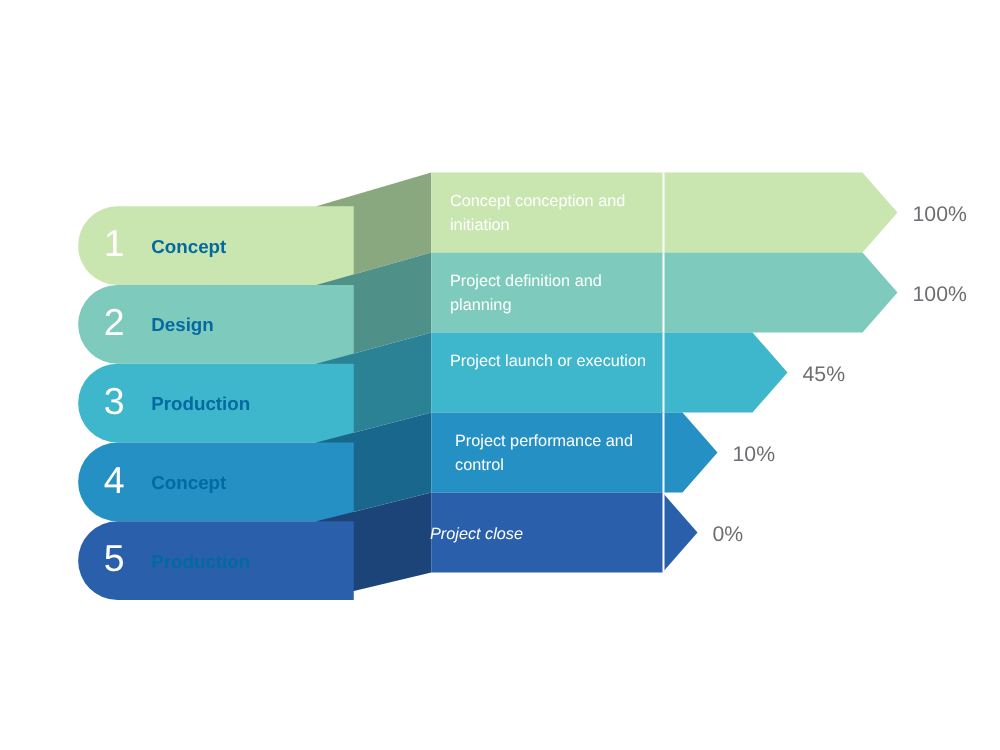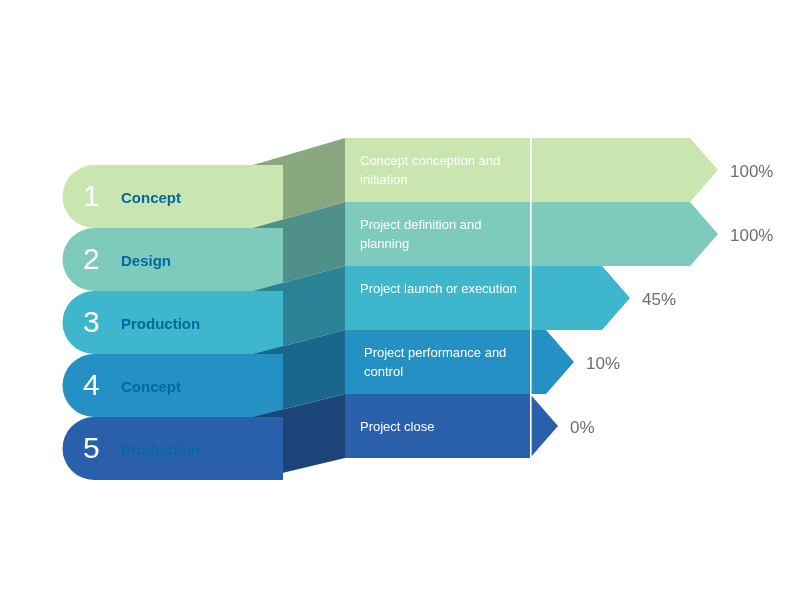--- a/index.html
+++ b/index.html
@@ -122,18 +122,18 @@
         <div class="step-num" style="left: 83px; top: 306.5px;">3</div>
         <div class="step-label" style="left: 121px; top: 315.5px;">Production</div>
         <div class="panel-desc" style="left: 360px; top: 279px;">Project launch or execution</div>
         <div class="pct-label" style="left: 642px; top: 291px;">45%</div>
         <div class="step-num" style="left: 83px; top: 369.5px;">4</div>
         <div class="step-label" style="left: 121px; top: 378.5px;">Concept</div>
         <div class="panel-desc" style="left: 364px; top: 343px;">Project performance and control</div>
         <div class="pct-label" style="left: 586px; top: 355px;">10%</div>
         <div class="step-num" style="left: 83px; top: 432.5px;">5</div>
         <div class="step-label" style="left: 121px; top: 441.5px;">Production</div>
-        <div class="panel-desc" style="left: 360px; top: 416.5px;">Project close</div>
+        <div class="panel-desc" style="left: 344px; top: 416.5px; font-style: italic;">Project close</div>
         <div class="pct-label" style="left: 570px; top: 419px;">0%</div>
       </div>
 
   </div>
 </div>
 
 </body></html>

